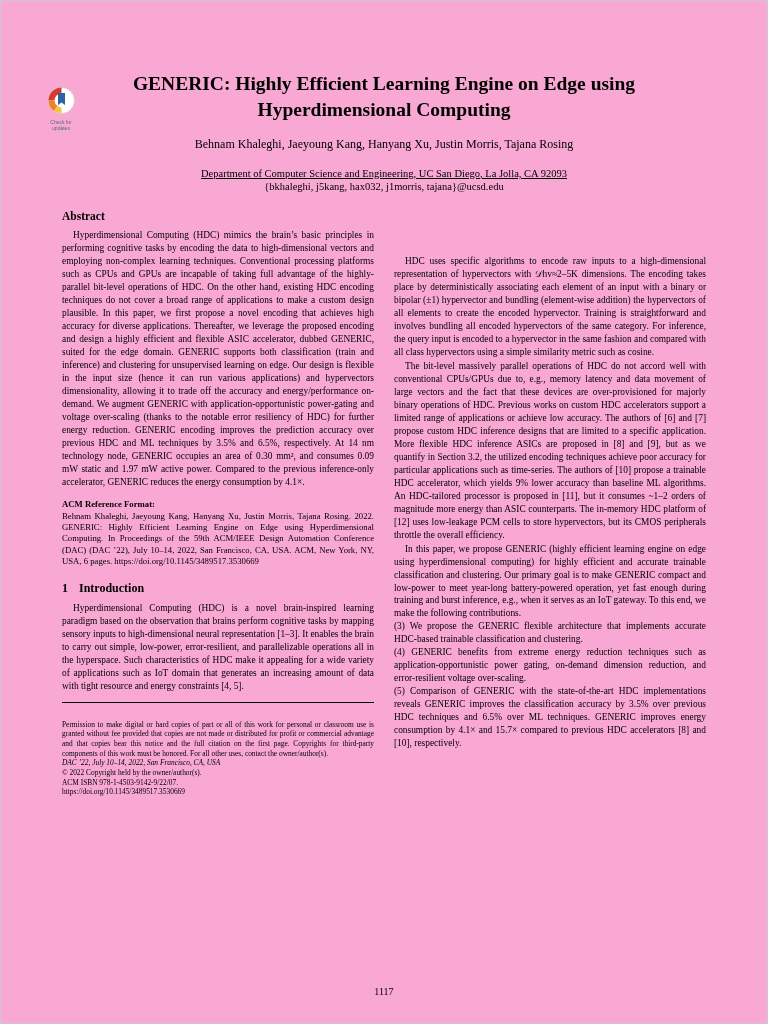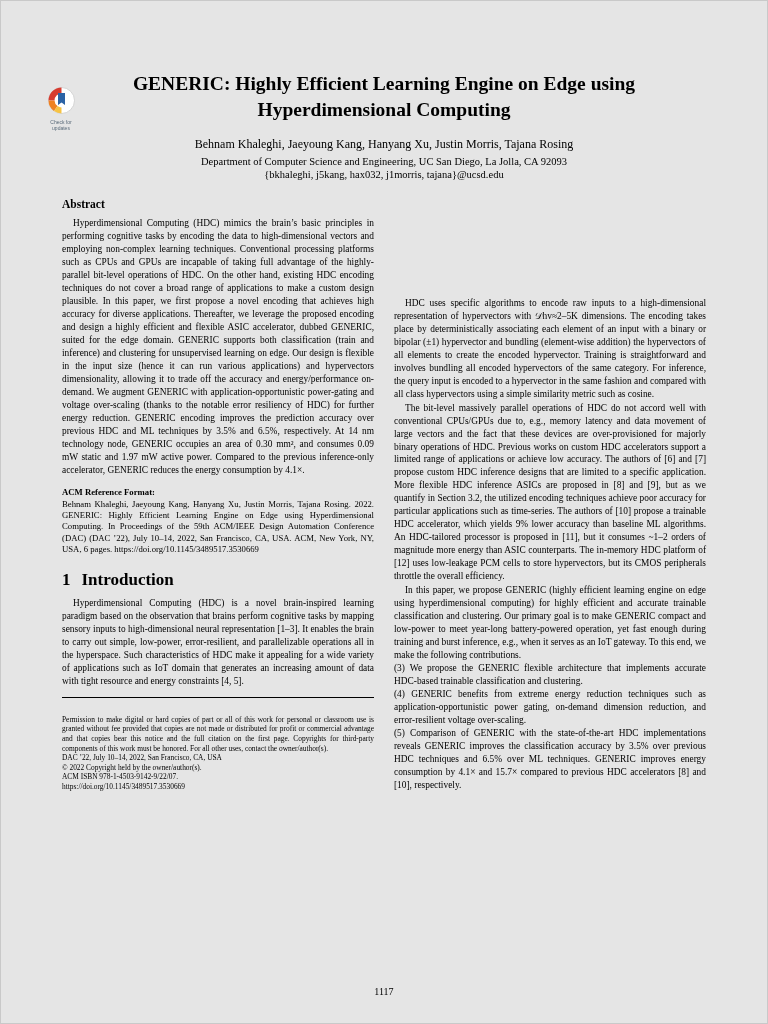--- a/index.html
+++ b/index.html
@@ -1,20 +1,20 @@
 <!DOCTYPE html>
 <html><head>
 <meta charset="utf-8">
 <style>
   * { margin: 0; padding: 0; box-sizing: border-box; }
   html, body { background: #ffffff; }
   .page {
     width: 768px;
     height: 1024px;
-    background: #e5e5e5;
+    background: #f9a8d4;
     position: relative;
     font-family: "Liberation Serif", serif;
     color: #000;
     overflow: hidden;
     border: 1px solid #c9c9c9;
   }
   .content { padding: 56px 61px 0 61px; }
 
   
   .title {
@@ -24,23 +24,24 @@
     line-height: 1.35;
     font-weight: bold;
     text-align: center;
   }
   .authors {
     margin-top: 13px;
     font-size: 12px;
     text-align: center;
   }
   .affiliation {
-    margin-top: 4px;
+    margin-top: 16px;
     font-size: 10.5px;
     text-align: center;
+    text-decoration: underline;
   }
   .email {
     margin-top: 2px;
     font-size: 10.5px;
     text-align: center;
   }
 
   
   .badge {
     position: absolute;
@@ -56,36 +57,36 @@
     line-height: 1.2;
     color: #5a6b7a;
     margin-top: 1px;
   }
 
   
   .columns {
     display: flex;
     gap: 20px;
     margin-top: 17px;
-    align-items: flex-end;
+    align-items: center;
   }
   .col {
     width: 313px;
     font-size: 9.4px;
     line-height: 1.38;
     text-align: justify;
   }
   .sec-heading {
     font-size: 11.5px;
     font-weight: bold;
     margin-bottom: 5px;
     text-align: left;
   }
   .num-heading {
-    font-size: 17px;
+    font-size: 12px;
     font-weight: bold;
     margin-top: 13px;
     margin-bottom: 5px;
     text-align: left;
   }
   .num-heading .sec-num { margin-right: 11px; }
   p.body-par { margin: 0; }
   p.indent { text-indent: 11px; }
   p.par-gap { margin-top: 1px; }
 
@@ -104,21 +105,21 @@
   
   .footnote {
     margin-top: 9px;
     border-top: 0.7px solid #000;
     padding-top: 17px;
     font-size: 7.4px;
     line-height: 1.3;
     text-align: justify;
   }
   .footnote .fn-line { text-align: left; }
-  .footnote .fn-italic { }
+  .footnote .fn-italic { font-style: italic; }
   .footnote .fn-link { color: #000; text-decoration: none; cursor: pointer; }
 
   .page-number {
     position: absolute;
     bottom: 26px;
     left: 0;
     width: 100%;
     text-align: center;
     font-size: 10px;
   }

